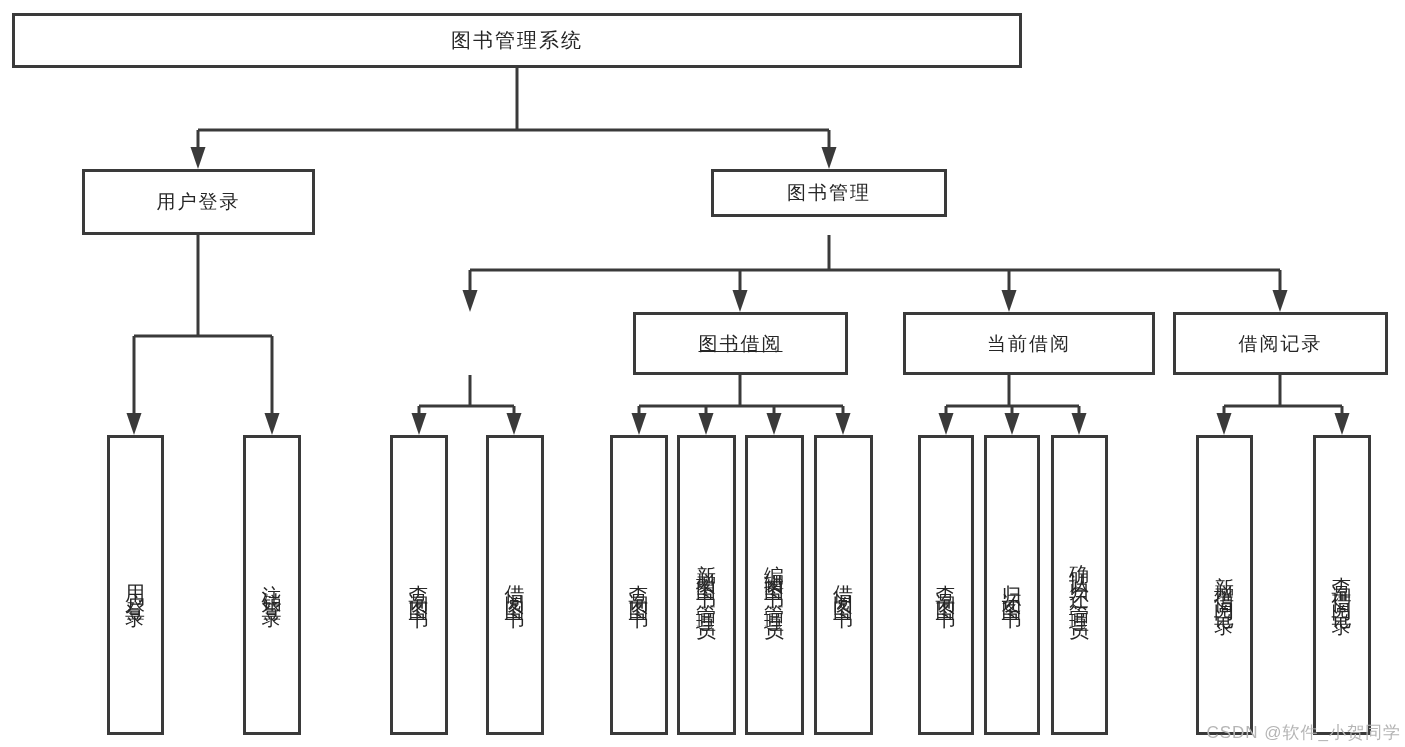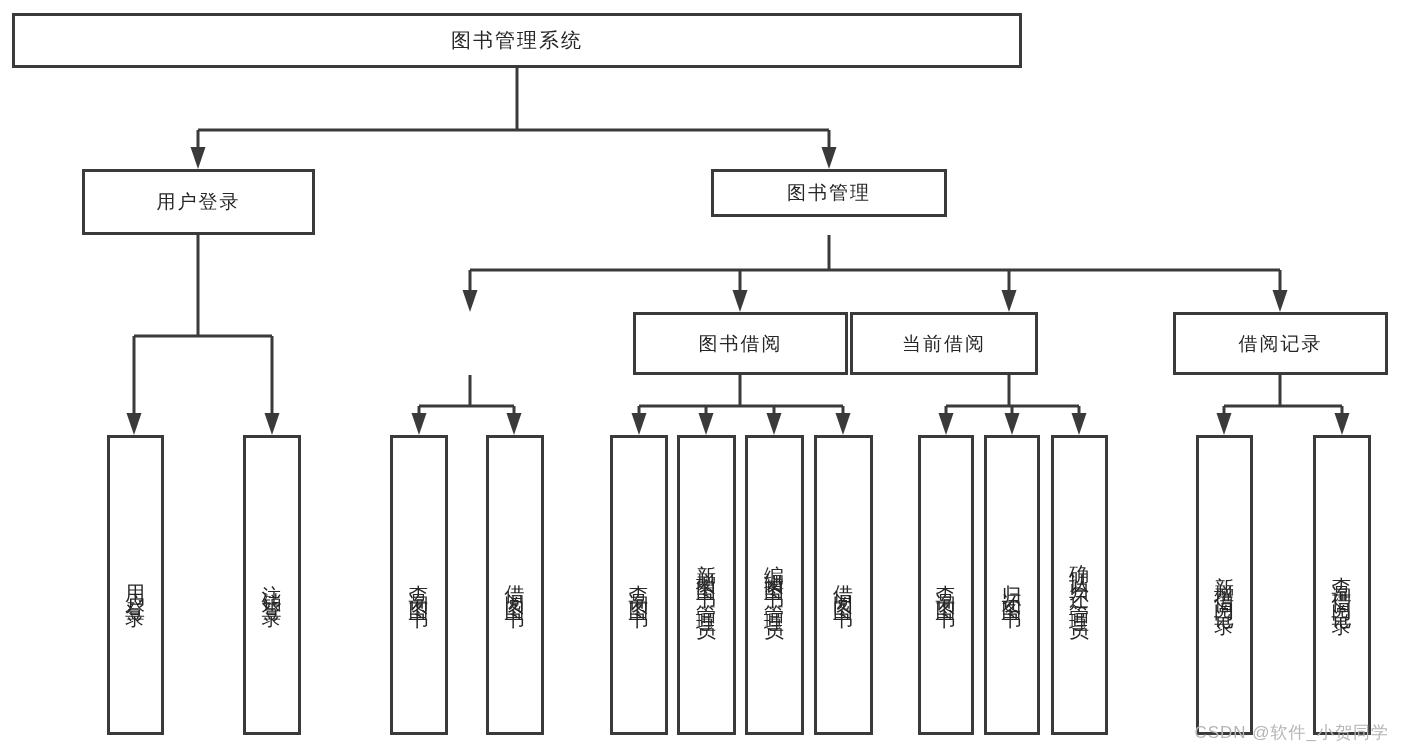--- a/index.html
+++ b/index.html
@@ -43,21 +43,21 @@
   }
   .v-box {
     writing-mode: vertical-rl;
     font-size: 20px;
     letter-spacing: 8px;
     line-height: 1;
     padding: 6px 0;
   }
   .watermark {
     position: absolute;
-    right: 16px;
+    right: 4px;
     bottom: 3px;
     font-size: 17px;
     letter-spacing: 1px;
     color: var(--watermark, #b5b5b5);
     z-index: 2;
     white-space: nowrap;
   }
 </style>
 </head>
 <body>
@@ -128,22 +128,22 @@
       <polygon points="1216.5,413 1231.5,413 1224,435"></polygon>
       <polygon points="1334.5,413 1349.5,413 1342,435"></polygon>
     </g>
   </svg>
 
   <div class="box h-box root-box" style="left:12px; top:13px; width:1010px; height:55px;">图书管理系统</div>
 
   <div class="box h-box" style="left:82px; top:169px; width:233px; height:66px;">用户登录</div>
   <div class="box h-box" style="left:711px; top:169px; width:236px; height:48px;">图书管理</div>
 
-  <div class="box h-box" style="left:633px; top:312px; width:215px; height:63px;">图书借阅</div>
-  <div class="box h-box" style="left:850px; top:312px; width:188px; height:63px;">当前借阅</div>
+  <div class="box h-box" style="left:633px; top:312px; width:215px; height:63px;text-decoration:underline;">图书借阅</div>
+  <div class="box h-box" style="left:903px; top:312px; width:252px; height:63px;">当前借阅</div>
   <div class="box h-box" style="left:1173px; top:312px; width:215px; height:63px;">借阅记录</div>
 
   <div class="box v-box" style="left:107px; top:435px; width:57px; height:300px;">用户登录</div>
   <div class="box v-box" style="left:243px; top:435px; width:58px; height:300px;">注销登录</div>
 
   <div class="box v-box" style="left:390px; top:435px; width:58px; height:300px;">查询图书</div>
   <div class="box v-box" style="left:486px; top:435px; width:58px; height:300px;">借阅图书</div>
 
   <div class="box v-box" style="left:610px; top:435px; width:58px; height:300px;">查询图书</div>
   <div class="box v-box" style="left:677px; top:435px; width:59px; height:300px;">新增图书（管理员）</div>

